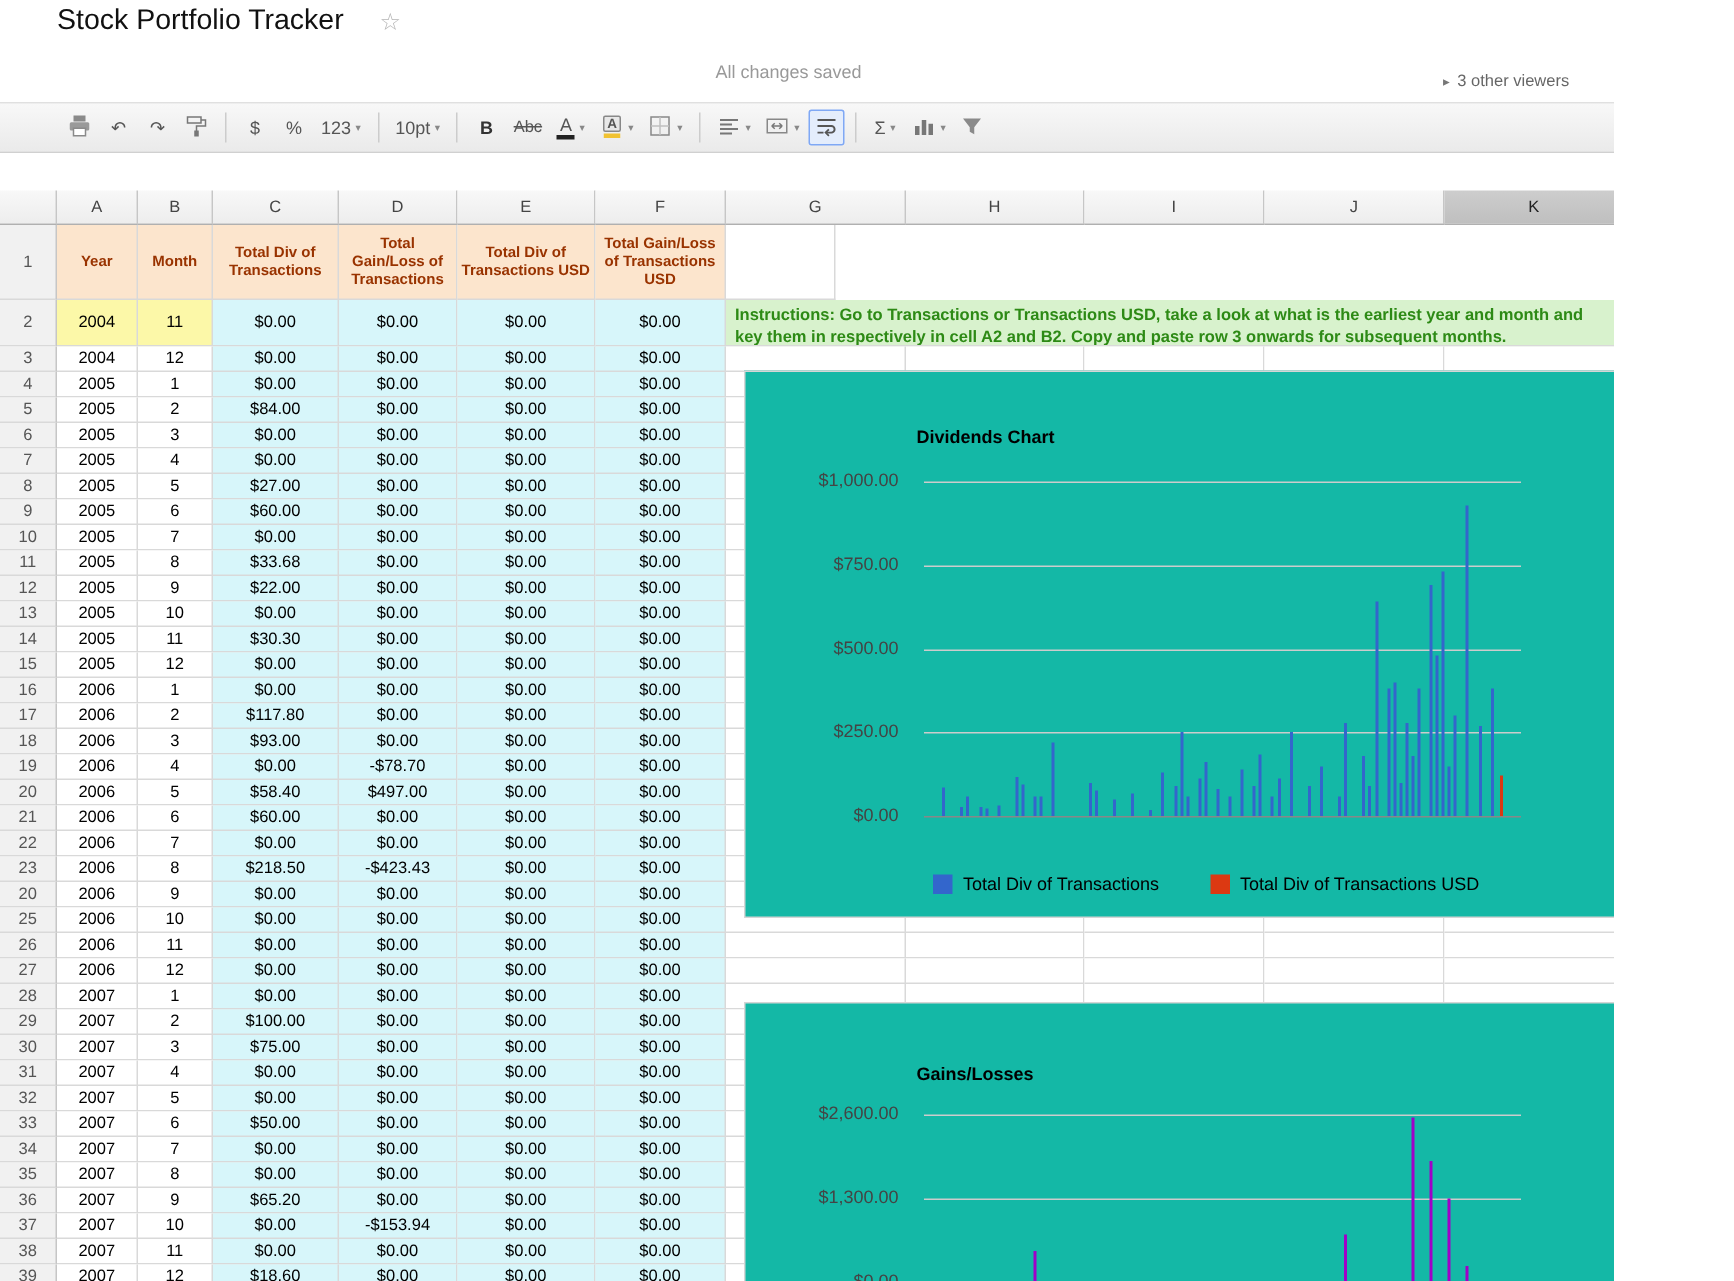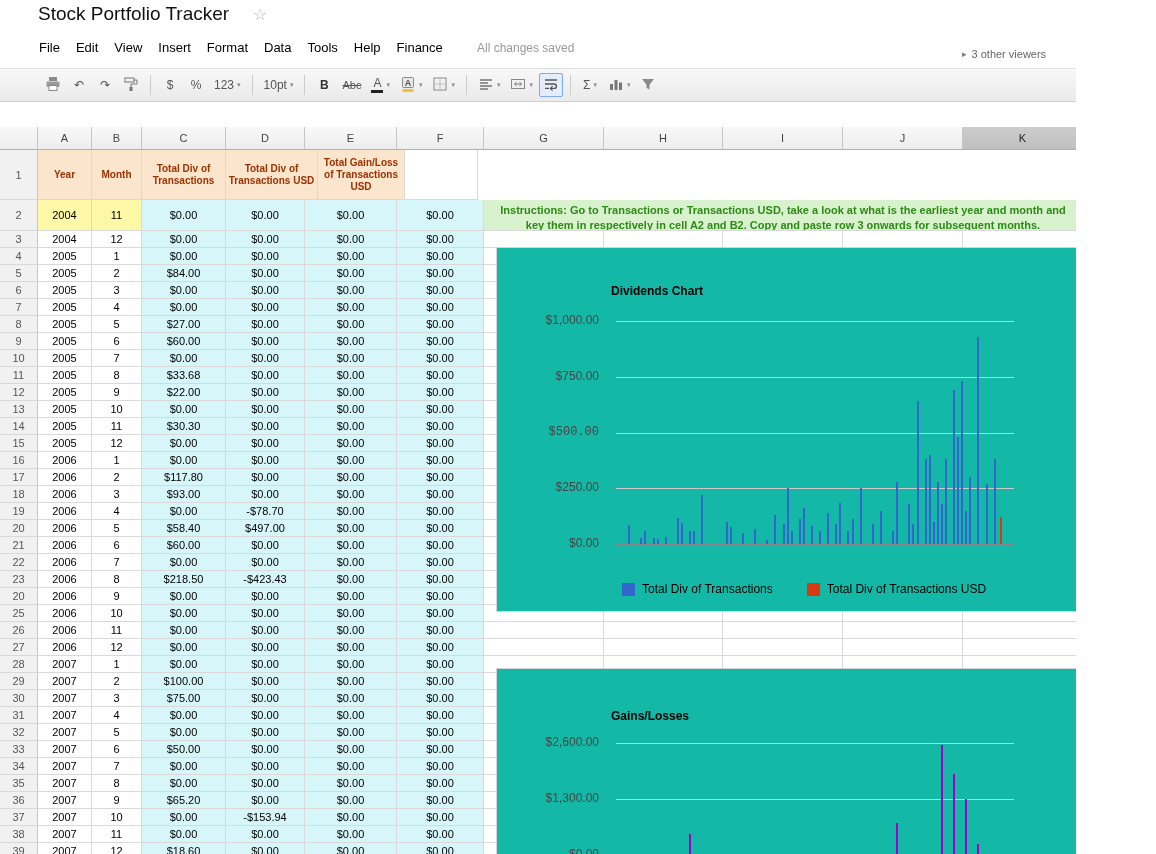--- a/index.html
+++ b/index.html
@@ -61,21 +61,21 @@
   .money { background:var(--data-bg,#d7f6fa); }
   .hl { background:var(--highlight-bg,#fcf8a8); }
   .row-tall { height:50px; }
   .row-mid { height:31px; }
   .row-std { height:17px; }
   .hdr { background:var(--header-bg,#fce5cd); color:var(--header-text,#993300); font-weight:bold; font-size:10px;
       line-height:12px; white-space:normal; text-align:center; padding:2px; }
   .note { white-space:normal; justify-content:flex-start; align-items:flex-start; text-align:left;
       font-weight:bold; font-size:11px; line-height:15px; padding:3px 6px; width:599px; }
   .note1 { background:var(--note1-bg,#cfe9e0); color:var(--note1-text,#116a5c); }
-  .note2 { background:var(--note2-bg,#d8f2cd); color:var(--note2-text,#2d8a15);text-align:center; }
+  .note2 { background:var(--note2-bg,#d8f2cd); color:var(--note2-text,#2d8a15); }
 
   
   .chart-box { position:absolute; width:601px; background:#14b8a6; border:1px solid #d5d5d5; overflow:hidden; z-index:5; }
   #chart1 { left:496px; top:247px; height:365px; }
   #chart2 { left:496px; top:668px; height:370px; }
   .chart-title { position:absolute; left:114px; font-weight:bold; font-size:12px; color:#000; }
   #chart1 .chart-title { top:36px; }
   #chart2 .chart-title { top:40px; }
   .ytick { position:absolute; left:5px; width:97px; text-align:right; font-size:12px; color:#444; }
   .gridline { position:absolute; height:1px; background:#ccc; }
@@ -93,31 +93,20 @@
   <div class="doc-title">Stock Portfolio Tracker</div>
   <div class="star">☆</div>
   <div class="share-btn">
     <span><svg width="14" height="13" viewBox="0 0 14 13">
           <circle cx="5" cy="3.6" r="2.3" fill="#fff"></circle>
           <path d="M1 12c0-2.6 1.8-4.1 4-4.1s4 1.5 4 4.1z" fill="#fff"></path>
           <path d="M11 1.5v2h2V5h-2v2H9.6V5h-2V3.5h2v-2z" fill="#fff"></path>
         </svg></span>
     <span>Share</span>
   </div>
-  <div class="menu-bar">
-      <div class="menu-item">File</div>
-      <div class="menu-item">Edit</div>
-      <div class="menu-item">View</div>
-      <div class="menu-item">Insert</div>
-      <div class="menu-item">Format</div>
-      <div class="menu-item">Data</div>
-      <div class="menu-item">Tools</div>
-      <div class="menu-item">Help</div>
-      <div class="menu-item">Finance</div>
-    </div>
   <div class="save-status">All changes saved</div>
   <div class="viewers">
     <span class="tri">▸</span>
     <span>3 other viewers</span>
   </div>
   <div class="presence">
       <div class="sq" style="background: rgb(67, 160, 71);"></div>
       <div class="sq" style="background: rgb(251, 140, 0);"></div>
       <div class="sq" style="background: rgb(46, 125, 50);"></div>
     </div>
@@ -247,20 +236,21 @@
       <div class="col-header col-l">L</div>
     </div>
 
   <div class="rows">
 
     <div class="sheet-row row-tall">
       <div class="gutter">1</div>
       <div class="cell col-a hdr">Year</div>
       <div class="cell col-b hdr">Month</div>
       <div class="cell col-c hdr">Total Div of Transactions</div>
+      <div class="cell col-d hdr">Total Gain/Loss of Transactions</div>
       <div class="cell col-e hdr">Total Div of Transactions USD</div>
       <div class="cell col-f hdr">Total Gain/Loss of Transactions USD</div>
       <div class="cell col-l"></div>
     </div>
 
     <div class="sheet-row row-mid">
       <div class="gutter">2</div>
       <div class="cell col-a hl">2004</div>
       <div class="cell col-b hl">11</div>
       <div class="cell col-c money">$0.00</div>
@@ -839,21 +829,21 @@
         </div>
         <div class="legend-item">
           <span class="legend-swatch" style="background: rgb(220, 57, 18);"></span>
           <span>Total Div of Transactions USD</span>
         </div>
       </div>
   <div class="ytick" style="top: 65px;">$1,000.00</div>
       <div class="gridline" style="top: 73px; left: 119px; width: 398px;"></div>
       <div class="ytick" style="top: 120.75px;">$750.00</div>
       <div class="gridline" style="top: 128.75px; left: 119px; width: 398px;"></div>
-      <div class="ytick" style="top: 176.5px; font-family: Liberation Mono, monospace;">$500.00</div>
+      <div class="ytick" style="top: 176.5px;">$500.00</div>
       <div class="gridline" style="top: 184.5px; left: 119px; width: 398px;"></div>
       <div class="ytick" style="top: 232.25px;">$250.00</div>
       <div class="gridline" style="top: 240.25px; left: 119px; width: 398px;"></div>
       <div class="ytick" style="top: 288px;">$0.00</div>
       <div class="gridline baseline" style="top: 296px; left: 119px; width: 398px;"></div>
       <div class="bar" style="left: 131.184px; top: 277.268px; height: 18.732px; background: rgb(51, 102, 204);"></div>
       <div class="bar" style="left: 143.367px; top: 289.979px; height: 6.021px; background: rgb(51, 102, 204);"></div>
       <div class="bar" style="left: 147.429px; top: 282.62px; height: 13.38px; background: rgb(51, 102, 204);"></div>
       <div class="bar" style="left: 155.551px; top: 289.667px; height: 6.3332px; background: rgb(51, 102, 204);"></div>
       <div class="bar" style="left: 159.612px; top: 291.094px; height: 4.906px; background: rgb(51, 102, 204);"></div>

